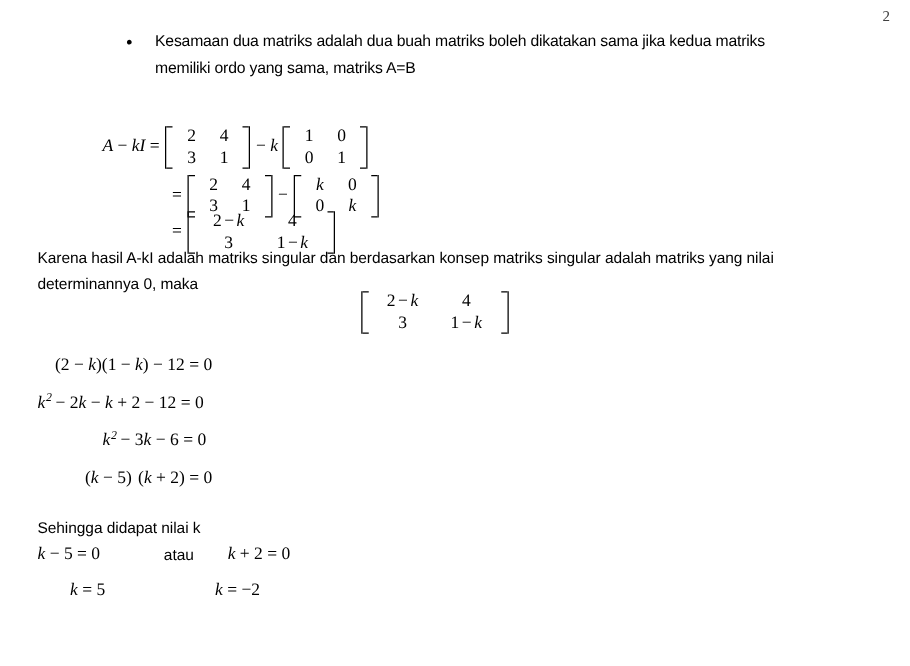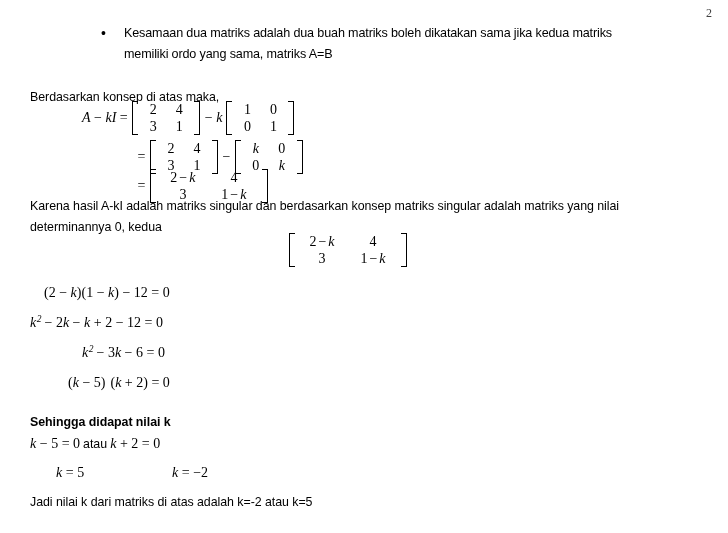--- a/index.html
+++ b/index.html
@@ -161,21 +161,20 @@
 
 <div id="slide">
 
   <div class="page-number">2</div>
 
   <div class="bullet-block">
     <div class="bullet-mark">•</div>
     <div class="bullet-text">Kesamaan dua matriks adalah dua buah matriks boleh dikatakan sama jika kedua matriks memiliki ordo yang sama, matriks A=B</div>
   </div>
 
-  <div class="para" style="left:30px; top:87px;">Berdasarkan konsep di atas maka,</div>
 
   <div class="math" style="left:82px; top:101px;">
     <span class="mi">A</span>
     <span class="mo">−</span>
     <span class="mi">k</span>
     <span class="mi">I</span>
     <span class="mo">=</span>
     <span class="matrix m-num">
       <span class="brk left"></span>
       <span class="mtable">
@@ -252,21 +251,21 @@
         </span>
         <span class="mrow">
           <span class="mcell c1 mn">3</span>
           <span class="mcell c2"><span class="mn">1</span><span class="mo tight">−</span><span class="mi">k</span></span>
         </span>
       </span>
       <span class="brk right"></span>
     </span>
   </div>
 
-  <div class="para wrap" style="left:30px; top:196px; width:600px;">Karena hasil A-kI adalah matriks singular dan berdasarkan konsep matriks singular adalah matriks yang nilai determinannya 0, kedua</div>
+  <div class="para wrap" style="left:30px; top:196px; width:600px;">Karena hasil A-kI adalah matriks singular dan berdasarkan konsep matriks singular adalah matriks yang nilai determinannya 0, maka</div>
 
   <div class="math" style="left:288px; top:233px;">
     <span class="matrix m-wide">
       <span class="brk left"></span>
       <span class="mtable">
         <span class="mrow">
           <span class="mcell c1"><span class="mn">2</span><span class="mo tight">−</span><span class="mi">k</span></span>
           <span class="mcell c2 mn">4</span>
         </span>
         <span class="mrow">
@@ -332,43 +331,42 @@
     <span style="display:inline-block;width:5px;"></span>
     <span class="mn">(</span>
     <span class="mi">k</span>
     <span class="mo">+</span>
     <span class="mn">2</span>
     <span class="mn">)</span>
     <span class="mo">=</span>
     <span class="mn">0</span>
   </div>
 
-  <div class="para" style="left:30px; top:412px;font-weight:bold;">Sehingga didapat nilai k</div>
+  <div class="para" style="left:30px; top:412px;">Sehingga didapat nilai k</div>
 
   <div class="math" style="left:30px; top:436px;">
     <span class="mi">k</span>
     <span class="mo">−</span>
     <span class="mn">5</span>
     <span class="mo">=</span>
     <span class="mn">0</span>
-    <span class="eqlabel" style="padding:0 3px;">atau</span>
+    <span class="eqlabel" style="padding:0 27px;margin-left:24px;">atau</span>
     <span class="mi">k</span>
     <span class="mo">+</span>
     <span class="mn">2</span>
     <span class="mo">=</span>
     <span class="mn">0</span>
   </div>
 
   <div class="math" style="left:56px; top:465px;">
     <span class="mi">k</span>
     <span class="mo">=</span>
     <span class="mn">5</span>
   </div>
 
   <div class="math" style="left:172px; top:465px;">
     <span class="mi">k</span>
     <span class="mo">=</span>
     <span class="mn">−2</span>
   </div>
 
-  <div class="para" style="left:30px; top:492px;">Jadi nilai k dari matriks di atas adalah k=-2 atau k=5</div>
 
 </div>
 
 </body></html>

